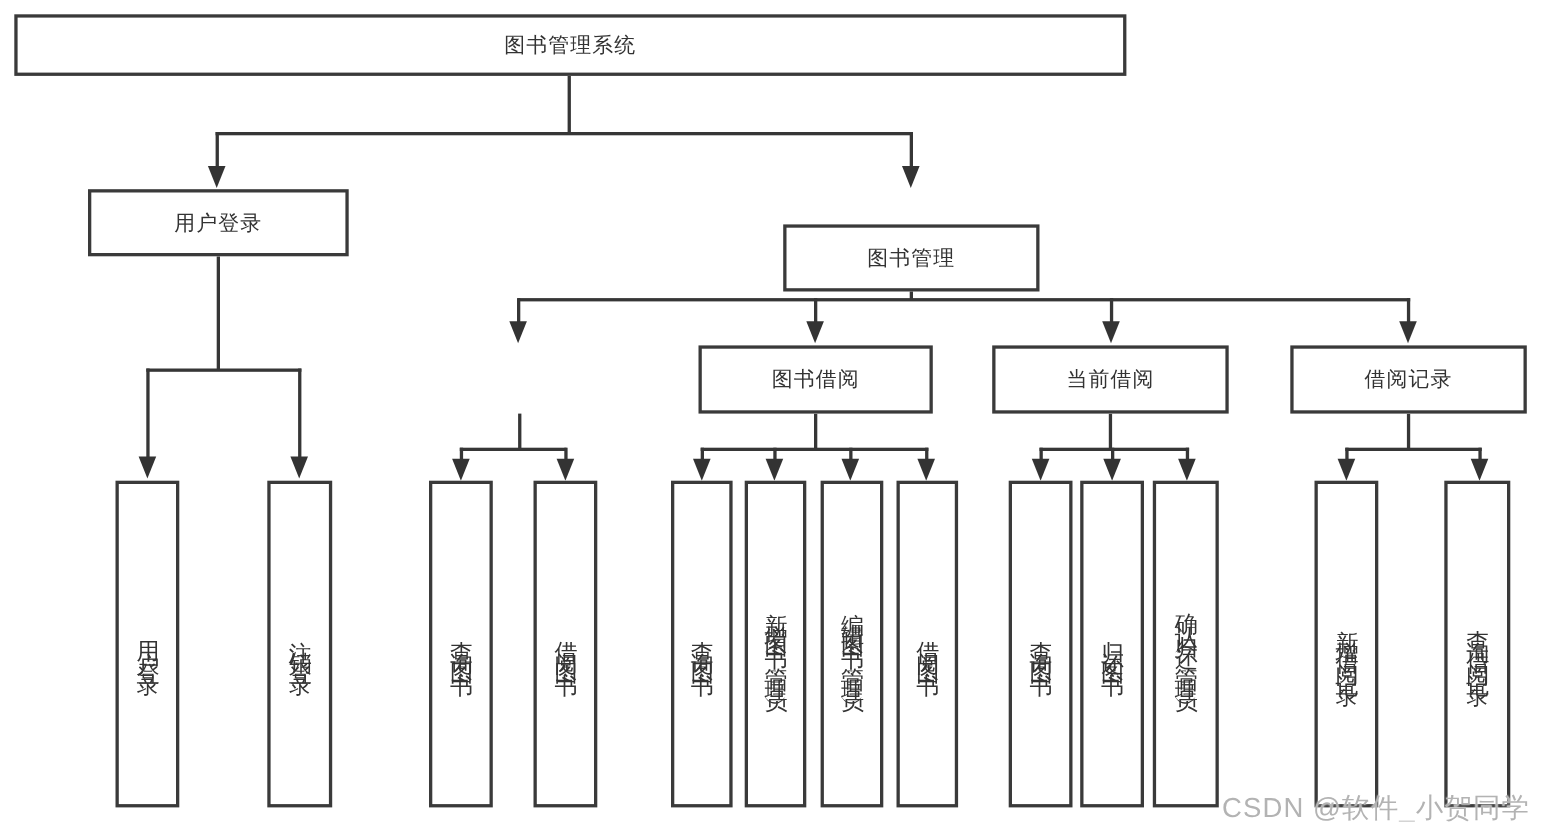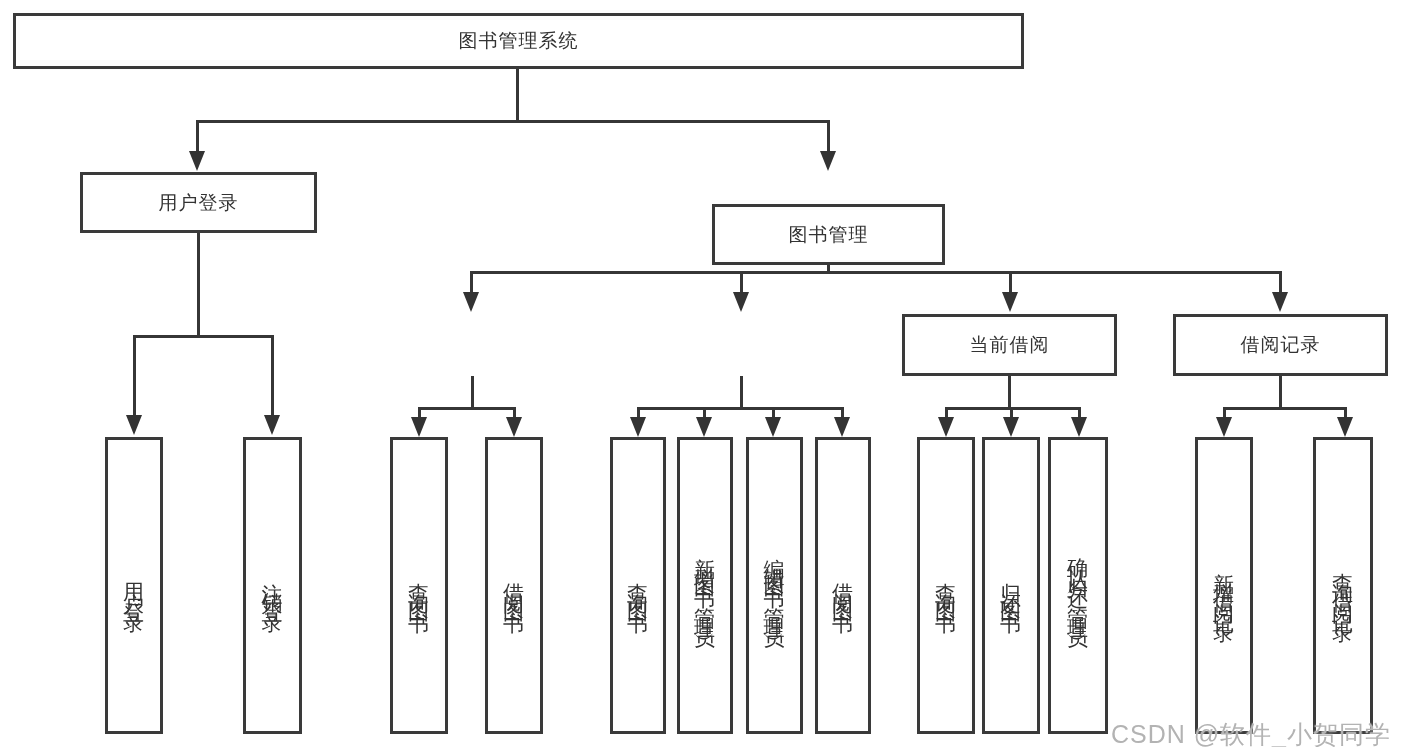--- a/index.html
+++ b/index.html
@@ -100,20 +100,23 @@
   <div class="hline" style="left:471px;top:271px;width:811px;"></div>
   <div class="vline" style="left:470px;top:271px;height:25px;"></div>
   <div class="arrow" style="left:463px;top:292px;"></div>
   <div class="vline" style="left:740px;top:271px;height:25px;"></div>
   <div class="arrow" style="left:733px;top:292px;"></div>
   <div class="vline" style="left:1009px;top:271px;height:25px;"></div>
   <div class="arrow" style="left:1002px;top:292px;"></div>
   <div class="vline" style="left:1279px;top:271px;height:25px;"></div>
   <div class="arrow" style="left:1272px;top:292px;"></div>
 
+  <div class="box" style="left:635px;top:314px;width:213px;height:62px;">
+    <span>图书借阅</span>
+  </div>
   <div class="box" style="left:1173px;top:314px;width:215px;height:62px;">
     <span>借阅记录</span>
   </div>
   <div class="box" style="left:902px;top:314px;width:215px;height:62px;">
     <span>当前借阅</span>
   </div>
 
   <div class="vline" style="left:471px;top:376px;height:33px;"></div>
   <div class="hline" style="left:418px;top:407px;width:97px;"></div>
   <div class="vline" style="left:418px;top:407px;height:12px;"></div>

